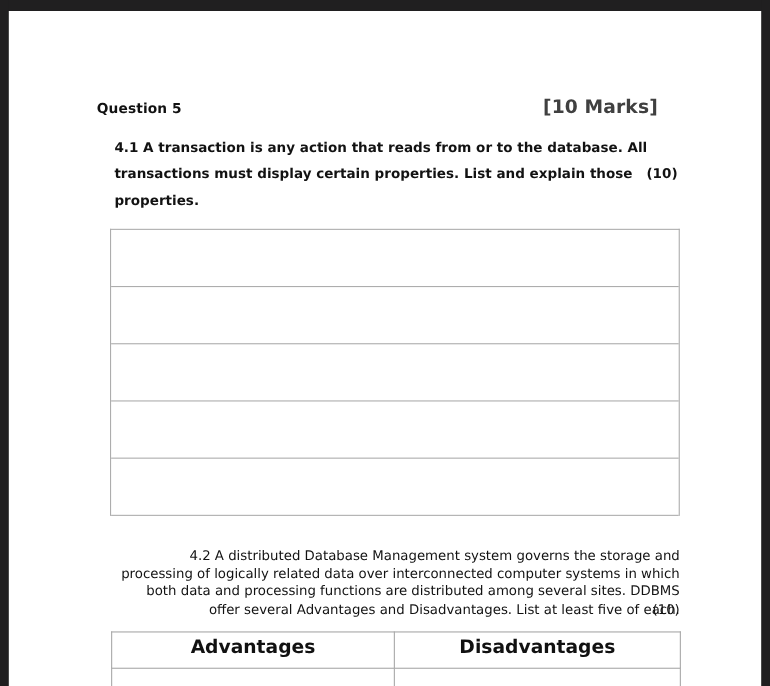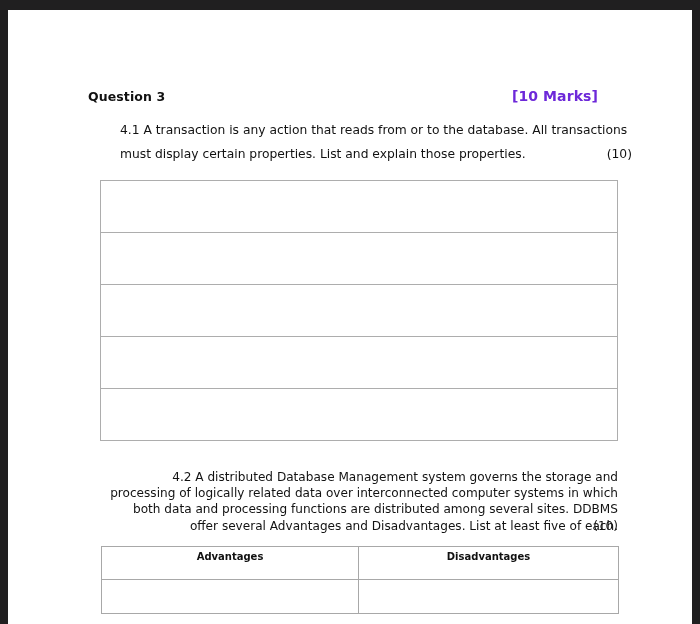--- a/index.html
+++ b/index.html
@@ -66,32 +66,33 @@
     width: 510px;
     margin-left: 0;
   }
   .q-title {
     font-size: 12.5px;
     font-weight: bold;
     color: #111111;
     letter-spacing: 0.1px;
   }
   .q-marks {
-    font-size: 14px;
-    font-weight: bold;
-    color: #6d28d9;
+    font-size: 17px;
+    font-weight: bold;
+    color: #404040;
     letter-spacing: 0.1px;
   }
 
   
   .q41-block {
     margin-top: 14px;
-    margin-left: 32px;
+    margin-left: 16px;
     width: 512px;
     position: relative;
+    font-weight: bold;
   }
   .q41-text {
     font-size: 12.3px;
     line-height: 24px;
     color: #121212;
     text-align: left;
     width: 512px;
   }
   .q41-marks {
     position: absolute;
@@ -149,21 +150,21 @@
     border-collapse: collapse;
     table-layout: fixed;
   }
   .adv-table th,
   .adv-table td {
     border: 1px solid #a8a8a8;
     box-sizing: border-box;
   }
   .adv-table th {
     height: 33px;
-    font-size: 10px;
+    font-size: 17px;
     font-weight: bold;
     color: #111111;
     text-align: center;
     vertical-align: top;
     padding-top: 4px;
   }
   .adv-table td {
     height: 34px;
   }
   .col-adv { width: 257px; }
@@ -175,21 +176,21 @@
 <div class="screen">
 
   <div class="edge-top"></div>
   <div class="edge-left"></div>
   <div class="edge-right"></div>
 
   <div class="page">
     <div class="page-inner">
 
       <div class="heading-row">
-        <span class="q-title">Question 3</span>
+        <span class="q-title">Question 5</span>
         <span class="q-marks">[10 Marks]</span>
       </div>
 
       <div class="q41-block">
         <div class="q41-text">4.1 A transaction is any action that reads from or to the database. All transactions must display certain properties. List and explain those properties.</div>
         <span class="q41-marks">(10)</span>
       </div>
 
       <div class="answer-box">
         <div class="answer-row"></div>

